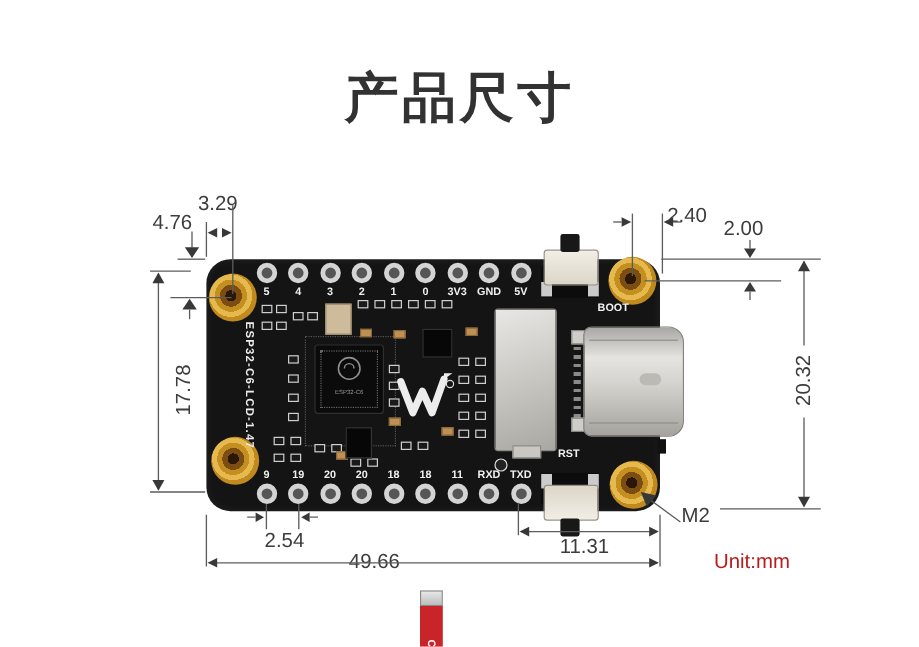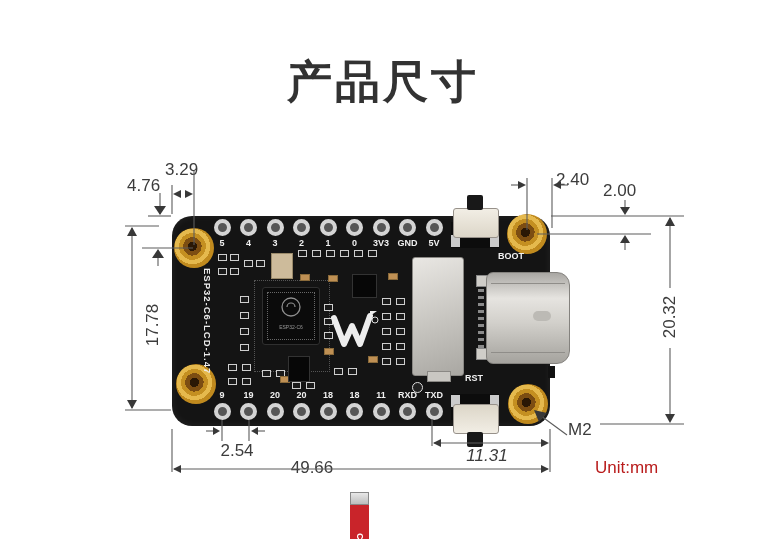--- a/index.html
+++ b/index.html
@@ -318,17 +318,17 @@
   </svg>
 
   <div class="dim" style="left:127px;top:176px;">4.76</div>
   <div class="dim" style="left:165px;top:160px;">3.29</div>
   <div class="dim" style="left:556px;top:170px;">2.40</div>
   <div class="dim" style="left:603px;top:181px;">2.00</div>
   <div class="dim rot" style="left:125px;top:315px;width:56px;">17.78</div>
   <div class="dim rot" style="left:642px;top:307px;width:56px;background:#fff;">20.32</div>
   <div class="dim" style="left:213px;top:441px;width:48px;text-align:center;">2.54</div>
   <div class="dim" style="left:283px;top:458px;width:58px;text-align:center;background:#fff;">49.66</div>
-  <div class="dim" style="left:458px;top:446px;width:58px;text-align:center;font-style:italic;">11.31</div>
+  <div class="dim" style="left:458px;top:446px;width:58px;text-align:center;">11.31</div>
   <div class="dim" style="left:568px;top:420px;">M2</div>
   <div class="dim" style="left:595px;top:458px;color:#b91c1c;">Unit:mm</div>
 
 </div>
 
 </body></html>

